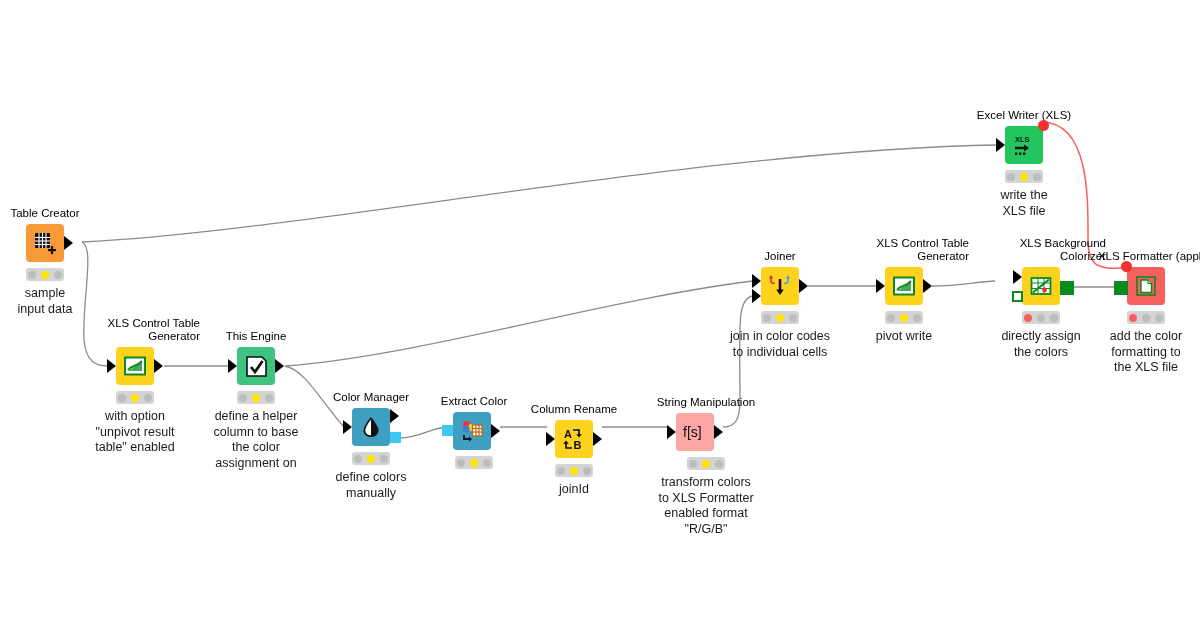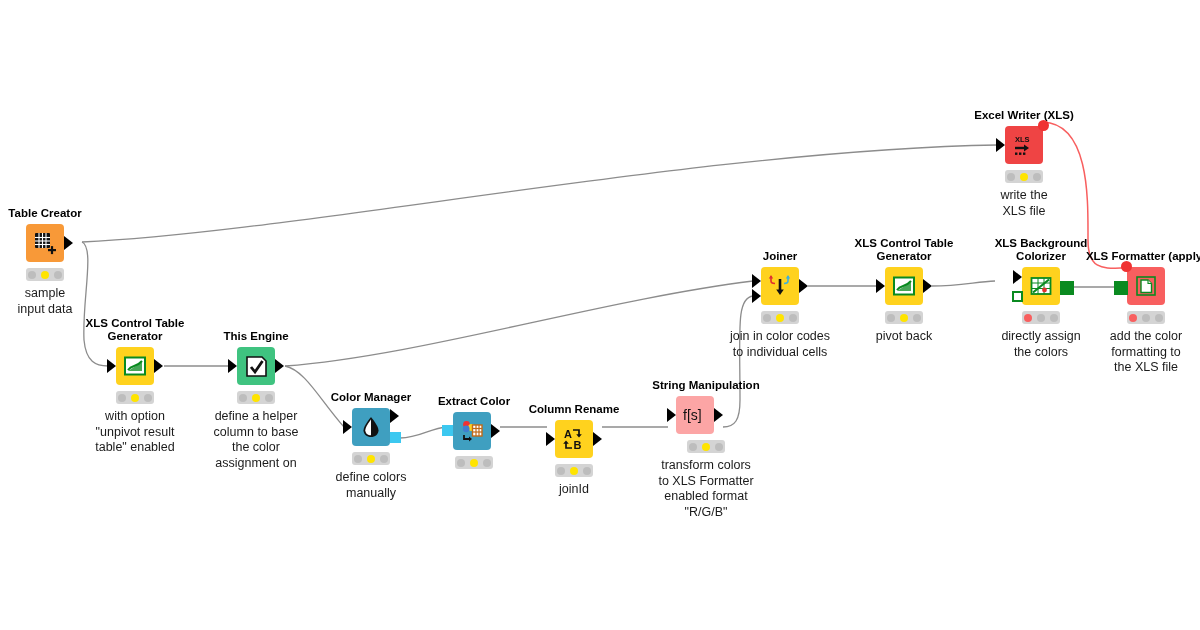--- a/index.html
+++ b/index.html
@@ -16,22 +16,22 @@
   }
   #wires { position: absolute; left: 0; top: 0; width: 1200px; height: 630px; pointer-events: none; }
 
   
   .node { position: absolute; }
   .node-title {
     position: absolute;
     left: 50%; transform: translateX(-50%);
     bottom: 100%;
     margin-bottom: 4px;
-    font-size: 11.5px; font-weight: bold; color: #000;
-    text-align: center; white-space: nowrap; line-height: 13px;
+    font-size: 11.5px; font-weight: normal; color: #000;
+    text-align: right; white-space: nowrap; line-height: 13px;
   }
   .node-title.two { white-space: normal; width: 130px; }
   .node-box {
     position: absolute; left: 0; top: 0;
     width: 38px; height: 38px;
     border-radius: 4px;
     display: flex; align-items: center; justify-content: center;
   }
   .lights {
     position: absolute; left: 50%; transform: translateX(-50%);
@@ -249,21 +249,21 @@
     <div class="port-in" style="top:12px;"></div>
     <div class="port-out" style="top:12px;"></div>
     <div class="lights">
       <span class="lamp"></span>
       <span class="lamp yellow"></span>
       <span class="lamp"></span>
     </div>
     <div class="node-note">joinId</div>
   </div>
 
-  <div class="node" id="n-string-manipulation" style="left:676px; top:396px; width:60px; height:38px;">
+  <div class="node" id="n-string-manipulation" style="left:676px; top:413px; width:60px; height:38px;">
     <div class="node-title">String Manipulation</div>
     <div class="node-box" style="background:#fca5a5;">
       <svg class="ic" width="28" height="22" viewBox="0 0 28 22">
         <text x="2" y="16" font-family="Liberation Sans, sans-serif" font-size="14" fill="#111">f[s]</text>
       </svg>
     </div>
     <div class="port-in" style="top:12px;"></div>
     <div class="port-out" style="top:12px;"></div>
     <div class="lights">
       <span class="lamp"></span>
@@ -310,21 +310,21 @@
         <path d="M5 17 L19 17 L19 8 Z" fill="#0a8a20" opacity="0.75"></path>
       </svg>
     </div>
     <div class="port-in" style="top:12px;"></div>
     <div class="port-out" style="top:12px;"></div>
     <div class="lights">
       <span class="lamp"></span>
       <span class="lamp yellow"></span>
       <span class="lamp"></span>
     </div>
-    <div class="node-note">pivot back</div>
+    <div class="node-note">pivot write</div>
   </div>
 
   <div class="node" id="n-colorizer" style="left:1022px; top:267px; width:38px; height:48px;padding-left:8px;">
     <div class="node-title two">XLS Background
 Colorizer</div>
     <div class="node-box" style="background:#ffd21e;">
       <svg class="ic" width="24" height="24" viewBox="0 0 24 24">
         <rect x="2.5" y="4" width="19" height="16" fill="#fff" stroke="#0a8a20" stroke-width="1.8"></rect>
         <g stroke="#0a8a20" stroke-width="1">
             <line x1="2.5" y1="9" x2="21.5" y2="9"></line>
@@ -365,21 +365,21 @@
       <span class="lamp"></span>
       <span class="lamp"></span>
     </div>
     <div class="node-note">add the color
 formatting to
 the XLS file</div>
   </div>
 
   <div class="node" id="n-excel-writer" style="left:1005px; top:126px; width:38px; height:38px;">
     <div class="node-title">Excel Writer (XLS)</div>
-    <div class="node-box" style="background:#ef4444;">
+    <div class="node-box" style="background:#22c55e;">
       <svg class="ic" width="28" height="26" viewBox="0 0 28 26">
         <text x="5" y="10" font-family="Liberation Sans, sans-serif" font-size="7.5" font-weight="bold" fill="#111">XLS</text>
         <path d="M5 16 H16" stroke="#111" stroke-width="2.4" fill="none"></path>
         <path d="M14 12.6 L19 16 L14 19.4 Z" fill="#111"></path>
         <g fill="#111">
             <rect x="5" y="20.5" width="2.4" height="2.4"></rect>
             <rect x="9" y="20.5" width="2.4" height="2.4"></rect>
             <rect x="13" y="20.5" width="2.4" height="2.4"></rect>
           </g>
       </svg>

